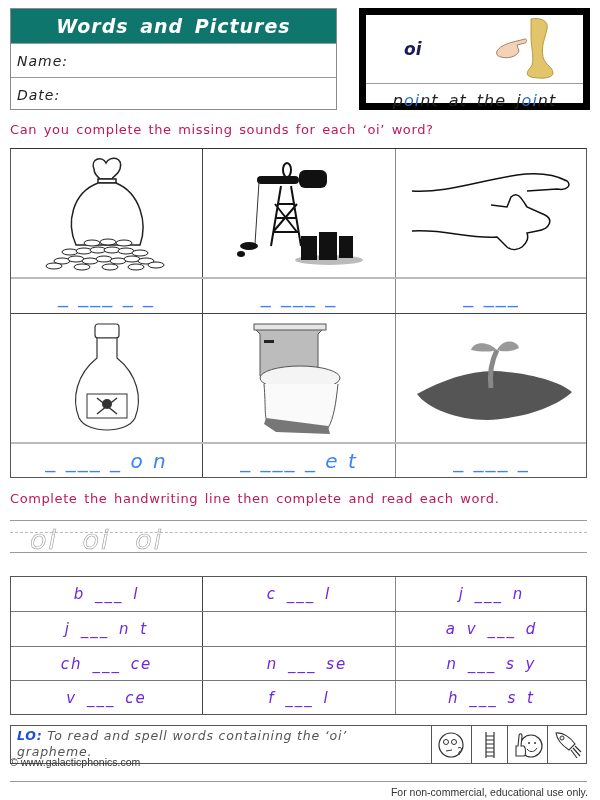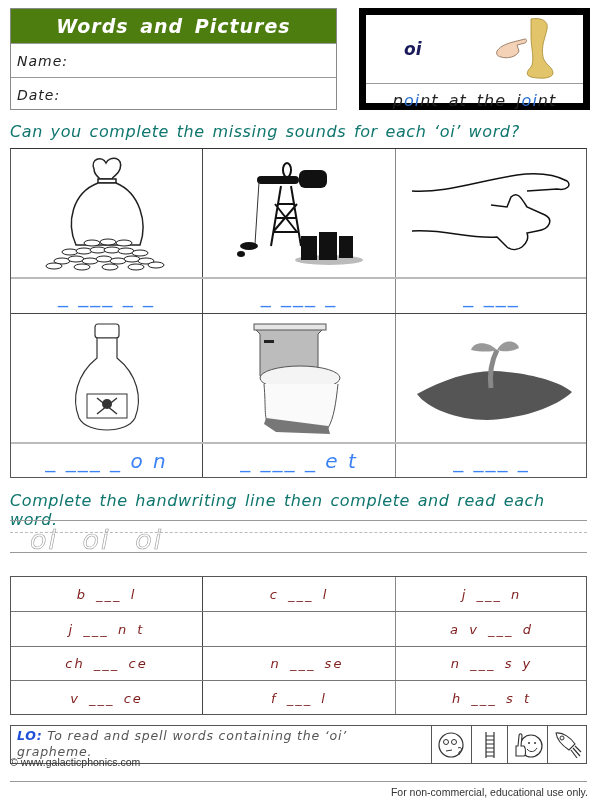--- a/index.html
+++ b/index.html
@@ -3,53 +3,53 @@
 <meta charset="utf-8">
 <style>
   * { box-sizing: border-box; margin: 0; padding: 0; }
   html, body { width: 600px; height: 800px; background: #ffffff; overflow: hidden; }
   body { position: relative; font-family: "DejaVu Sans", sans-serif; color: #222; }
 
   .abs { position: absolute; }
 
   
   .title-box { left: 10px; top: 8px; width: 327px; height: 102px; border: 1px solid #8a8a8a; }
-  .title-bar { height: 34px; background: #4d7c0f; color: #fff; font-size: 19px; letter-spacing: 1px;
+  .title-bar { height: 34px; background: #0f766e; color: #fff; font-size: 19px; letter-spacing: 1px;
                display: flex; align-items: center; justify-content: center; font-style: italic; font-weight: bold; word-spacing: 4px; }
   .field-row { height: 34px; border-top: 1px solid #9a9a9a; font-size: 14px; padding-left: 6px;
                display: flex; align-items: center; font-style: italic; color: #222; letter-spacing: 1px; }
 
   
   .sound-box { left: 359px; top: 8px; width: 231px; height: 102px; border: 7px solid #000000; }
   .sound-top { height: 68px; position: relative; }
   .sound-label { position: absolute; left: 38px; top: 24px; font-size: 17px; font-style: italic; color: #1b1b5c; font-weight: bold; }
   .sound-illus { position: absolute; left: 125px; top: 2px; width: 70px; height: 64px; }
   .sound-phrase { height: 33px; border-top: 1px solid #9a9a9a; font-size: 16px; font-style: italic;
                   display: flex; align-items: center; justify-content: center; letter-spacing: 1px; word-spacing: 4px; color: #222; }
   .sound-phrase .hl { color: #2a6fd0; }
 
-  .instr { left: 10px; font-size: 16px; font-style: italic; color: #0f766e; letter-spacing: 0.6px; word-spacing: 2px; }
+  .instr { left: 10px; font-size: 13px; color: #be185d; letter-spacing: 0.6px; word-spacing: 2px; }
 
   
   .pic-grid { left: 10px; top: 148px; width: 577px; height: 330px; border: 1px solid #555; border-top: 1px solid #333; }
   .pic-img  { position: absolute; display: flex; align-items: center; justify-content: center; }
   .answer-cell { position: absolute; display: flex; align-items: center; justify-content: center;
                  font-size: 20px; font-style: italic; color: #3b82f6; letter-spacing: 2px; }
   .hline { position: absolute; left: 0; width: 100%; }
   .vline { position: absolute; top: 0; height: 100%; }
 
   
   .hw-line { left: 10px; width: 577px; }
   .hw-trace { left: 30px; top: 524px; font-size: 27px; color: #bbb; font-style: italic; letter-spacing: 2px; word-spacing: 14px;
               -webkit-text-stroke: 0.6px #999; color: transparent; }
 
   
   .word-table { left: 10px; top: 576px; width: 577px; height: 139px; border: 1px solid #555; }
   .word-cell { position: absolute; display: flex; align-items: center; justify-content: center;
-               font-size: 13px; font-style: italic; color: #7f1d1d; letter-spacing: 2px; word-spacing: 3px; }
+               font-size: 15px; font-style: italic; color: #6d28d9; letter-spacing: 2px; word-spacing: 3px; }
 
   
   .lo-box { left: 10px; top: 725px; width: 577px; height: 39px; border: 1px solid #555; }
   .lo-text { position: absolute; left: 6px; top: 2px; width: 400px; font-size: 12.5px; font-style: italic; color: #555; line-height: 16px; letter-spacing: 0.8px; }
   .lo-text b { color: #1d4ed8; font-style: italic; }
   .lo-icon { position: absolute; top: 0; height: 100%; border-left: 1px solid #555; display: flex; align-items: center; justify-content: center; }
 
   .footer-rule { left: 10px; top: 781px; width: 577px; height: 1px; background: #999; }
   .footer-left { left: 10px; top: 756px; font-family: "Liberation Sans", sans-serif; font-size: 10.5px; color: #333; }
   .footer-right { right: 12px; top: 786px; font-family: "Liberation Sans", sans-serif; font-size: 10.5px; color: #333; }

